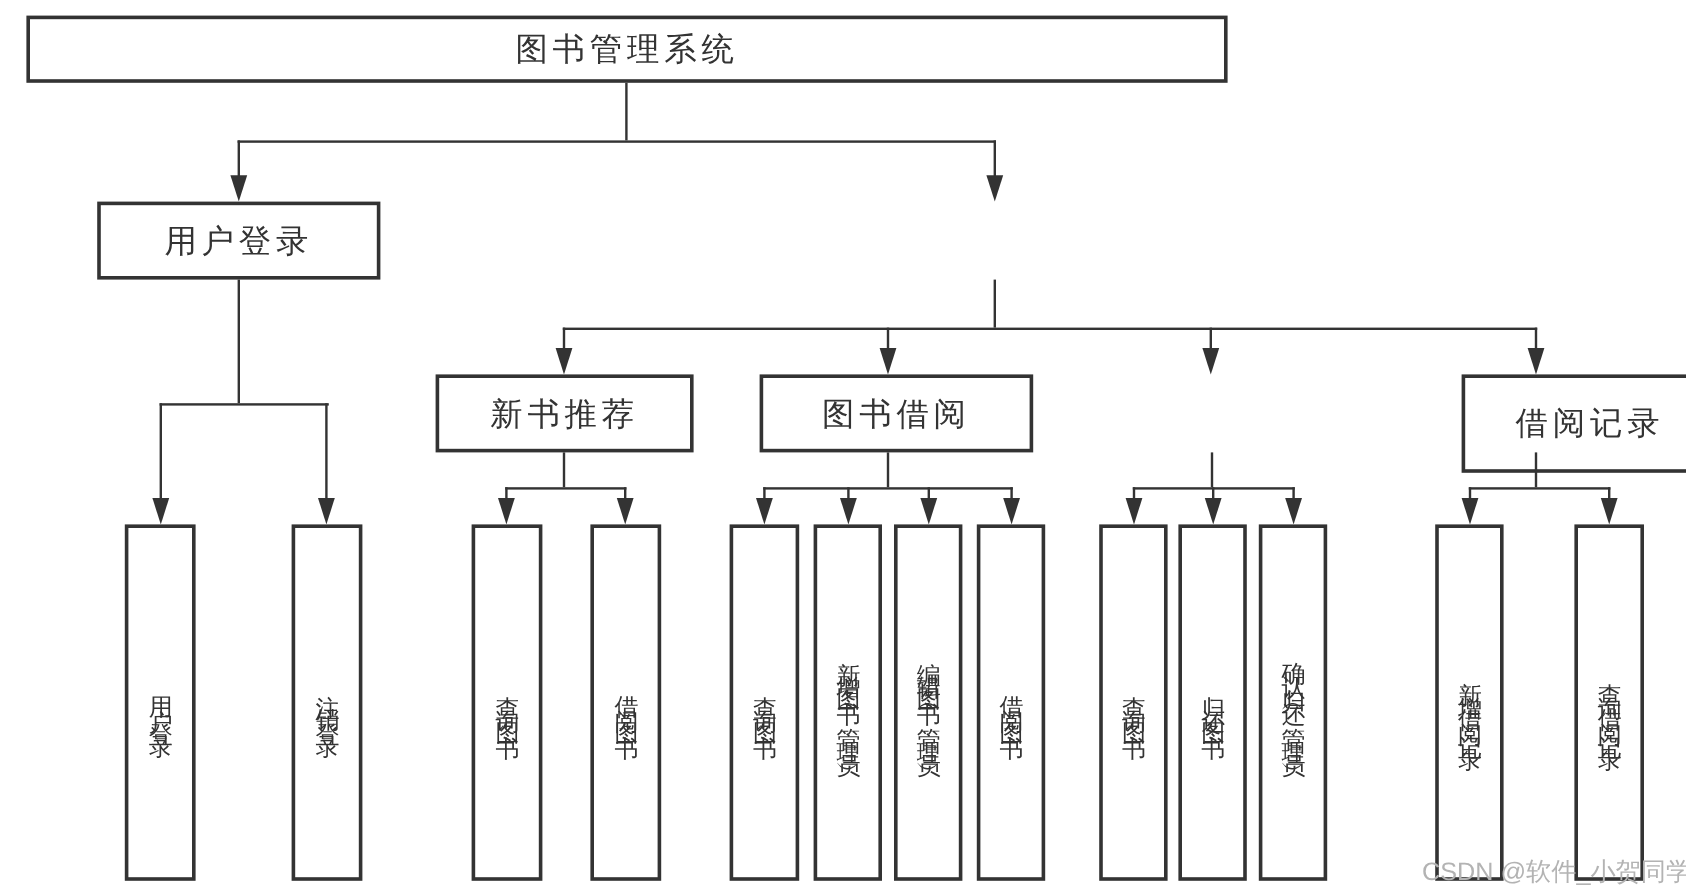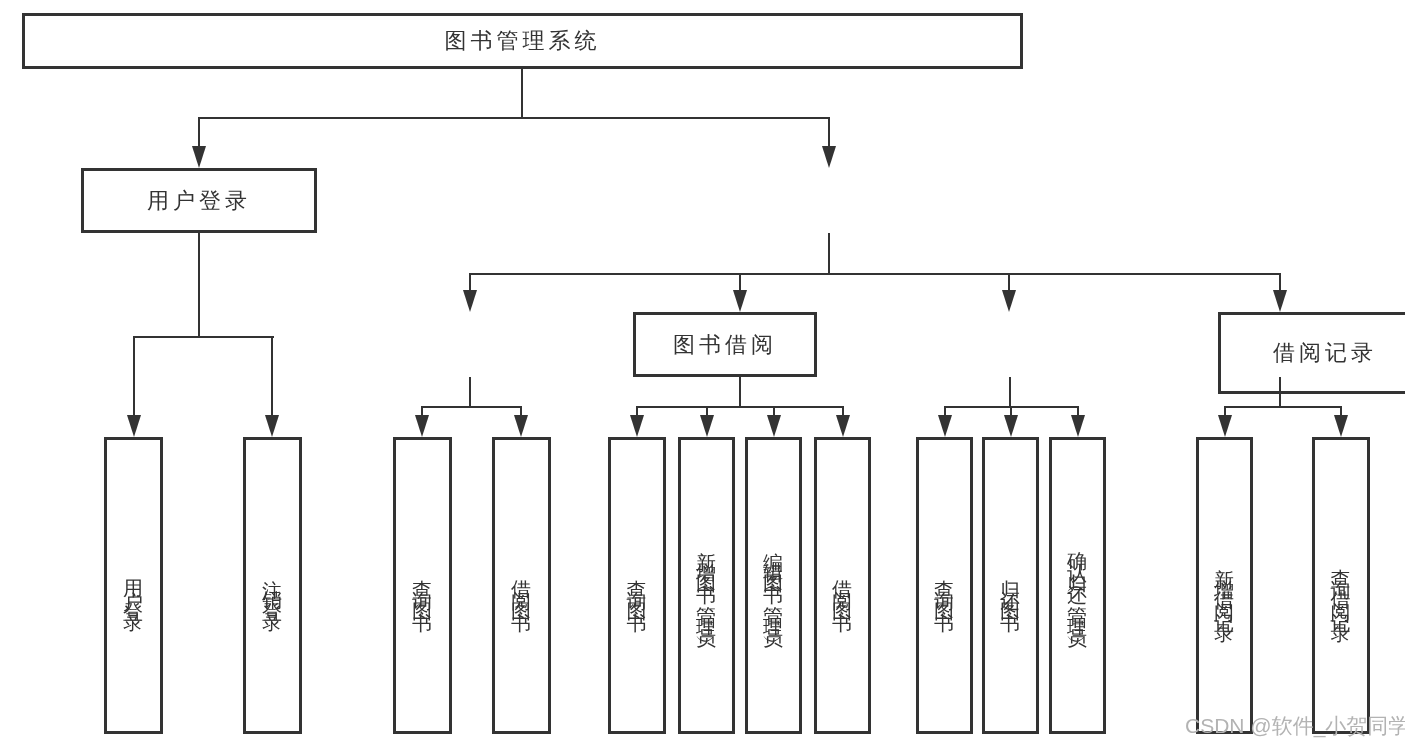--- a/index.html
+++ b/index.html
@@ -21,21 +21,21 @@
   .box {
     position: absolute;
     border: 3px solid var(--line);
     background: #fff;
     display: flex;
     align-items: center;
     justify-content: center;
     color: var(--text);
   }
   .box.h {
-    font-size: 22px;
+    font-size: 27px;
     letter-spacing: 4px;
     white-space: nowrap;
   }
   .box.v .vtext {
     writing-mode: vertical-rl;
     text-orientation: mixed;
     font-size: 20px;
     letter-spacing: 11px;
     line-height: 1.1;
     white-space: nowrap;
@@ -88,21 +88,22 @@
 
   <div class="vl" style="left:469px; top:273px; height:18px"></div>
   <div class="arr" style="left:463px; top:290px"></div>
   <div class="vl" style="left:739px; top:273px; height:18px"></div>
   <div class="arr" style="left:733px; top:290px"></div>
   <div class="vl" style="left:1008px; top:273px; height:18px"></div>
   <div class="arr" style="left:1002px; top:290px"></div>
   <div class="vl" style="left:1279px; top:273px; height:18px"></div>
   <div class="arr" style="left:1273px; top:290px"></div>
 
-  <div class="box h" style="left:633px; top:312px; width:184px; height:65px">图书借阅</div>
+  <div class="box h" style="left:363px; top:312px; width:215px; height:65px">新书推荐</div>
+  <div class="box h" style="left:633px; top:312px; width:228px; height:65px">图书借阅</div>
   <div class="box h" style="left:1218px; top:312px; width:214px; height:82px">借阅记录</div>
 
   <div class="vl" style="left:469px; top:377px; height:29px"></div>
   <div class="vl" style="left:739px; top:377px; height:29px"></div>
   <div class="vl" style="left:1009px; top:377px; height:29px"></div>
   <div class="vl" style="left:1279px; top:377px; height:29px"></div>
 
   <div class="hl" style="left:421px; top:406px; width:101px"></div>
   <div class="hl" style="left:636px; top:406px; width:208px"></div>
   <div class="hl" style="left:944px; top:406px; width:135px"></div>

